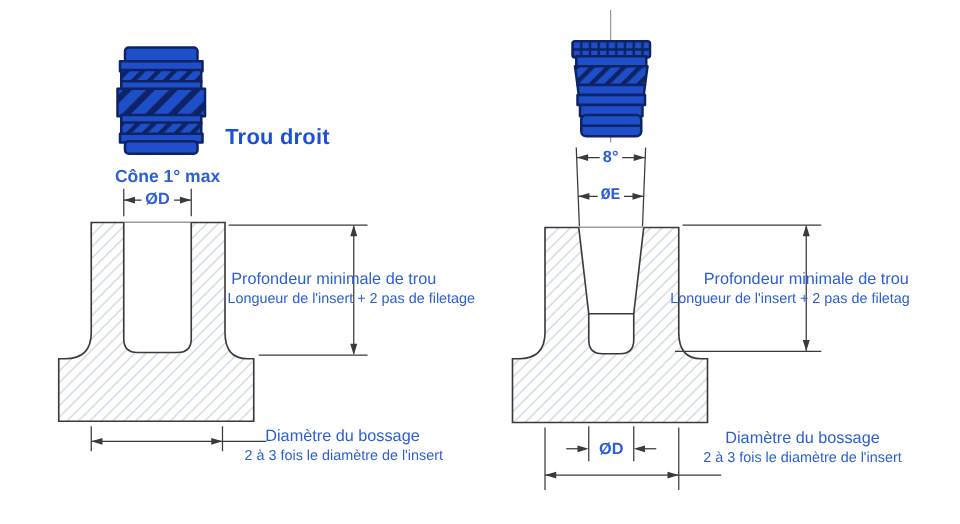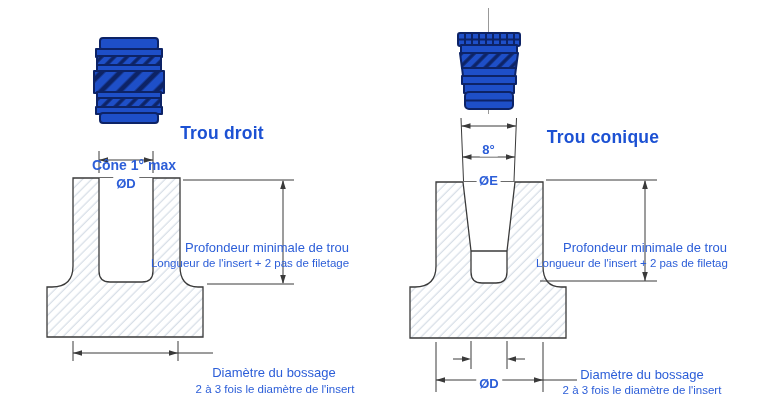--- a/index.html
+++ b/index.html
@@ -1,20 +1,20 @@
 <!DOCTYPE html>
 <html><head>
 <meta charset="utf-8">
 <style>
   html,body{margin:0;padding:0;background:#fff;}
   .canvas{position:relative;width:768px;height:419px;background:#ffffff;
           font-family:"Liberation Sans",sans-serif;overflow:hidden;}
   .canvas svg{position:absolute;left:0;top:0;}
   .lbl{position:absolute;color:#2c5ed8;white-space:nowrap;
-       transform:translate(-50%,-50%);line-height:1.15;margin-top:24px;}
+       transform:translate(-50%,-50%);line-height:1.15;}
   .title{font-weight:700;font-size:17.5px;color:#1c51d3;letter-spacing:.2px;}
   .main{font-weight:400;font-size:13px;}
   .sub{font-weight:400;font-size:11.5px;}
   .dim{font-weight:700;font-size:13px;background:#fff;padding:0 3px;}
   .note{font-weight:700;font-size:14px;}
 </style>
 </head>
 <body>
 
 <div class="canvas">
@@ -129,26 +129,25 @@
       <line x1="436" y1="380" x2="577" y2="380"></line>
       <path d="M436,380 L445,377.3 L445,382.7 Z" fill="#3a3a3a" stroke="none"></path>
       <path d="M543,380 L534,377.3 L534,382.7 Z" fill="#3a3a3a" stroke="none"></path>
     </g>
   </svg>
 
   <div class="lbl title" style="left:222px;top:109px;">Trou droit</div>
   <div class="lbl note" style="left:134px;top:141px;">Cône 1° max</div>
   <div class="lbl dim" style="left:126px;top:160px;">ØD</div>
   <div class="lbl main" style="left:267px;top:224px;">Profondeur minimale de trou</div>
-  <div class="lbl sub" style="left:250px;top:240px;">Longueur de l'insert + 2 pas de filetage</div>
+  <div class="lbl sub" style="left:281px;top:240px;">Longueur de l'insert + 2 pas de filetage</div>
   <div class="lbl main" style="left:274px;top:349px;">Diamètre du bossage</div>
   <div class="lbl sub" style="left:275px;top:366px;">2 à 3 fois le diamètre de l'insert</div>
 
-  <div class="lbl title" style="left:603px;top:113px;">Trou conique</div>
   <div class="lbl dim" style="left:488.5px;top:125.5px;">8°</div>
-  <div class="lbl dim" style="left:488.5px;top:156.5px;">ØE</div>
+  <div class="lbl dim" style="left:488.5px;top:156.5px;font-family:Liberation Mono, monospace;">ØE</div>
   <div class="lbl main" style="left:645px;top:224px;">Profondeur minimale de trou</div>
   <div class="lbl sub" style="left:632px;top:240px;">Longueur de l'insert + 2 pas de filetag</div>
   <div class="lbl dim" style="left:489px;top:360px;">ØD</div>
   <div class="lbl main" style="left:642px;top:351px;">Diamètre du bossage</div>
   <div class="lbl sub" style="left:642px;top:367px;">2 à 3 fois le diamètre de l'insert</div>
 
 </div>
 
 </body></html>

